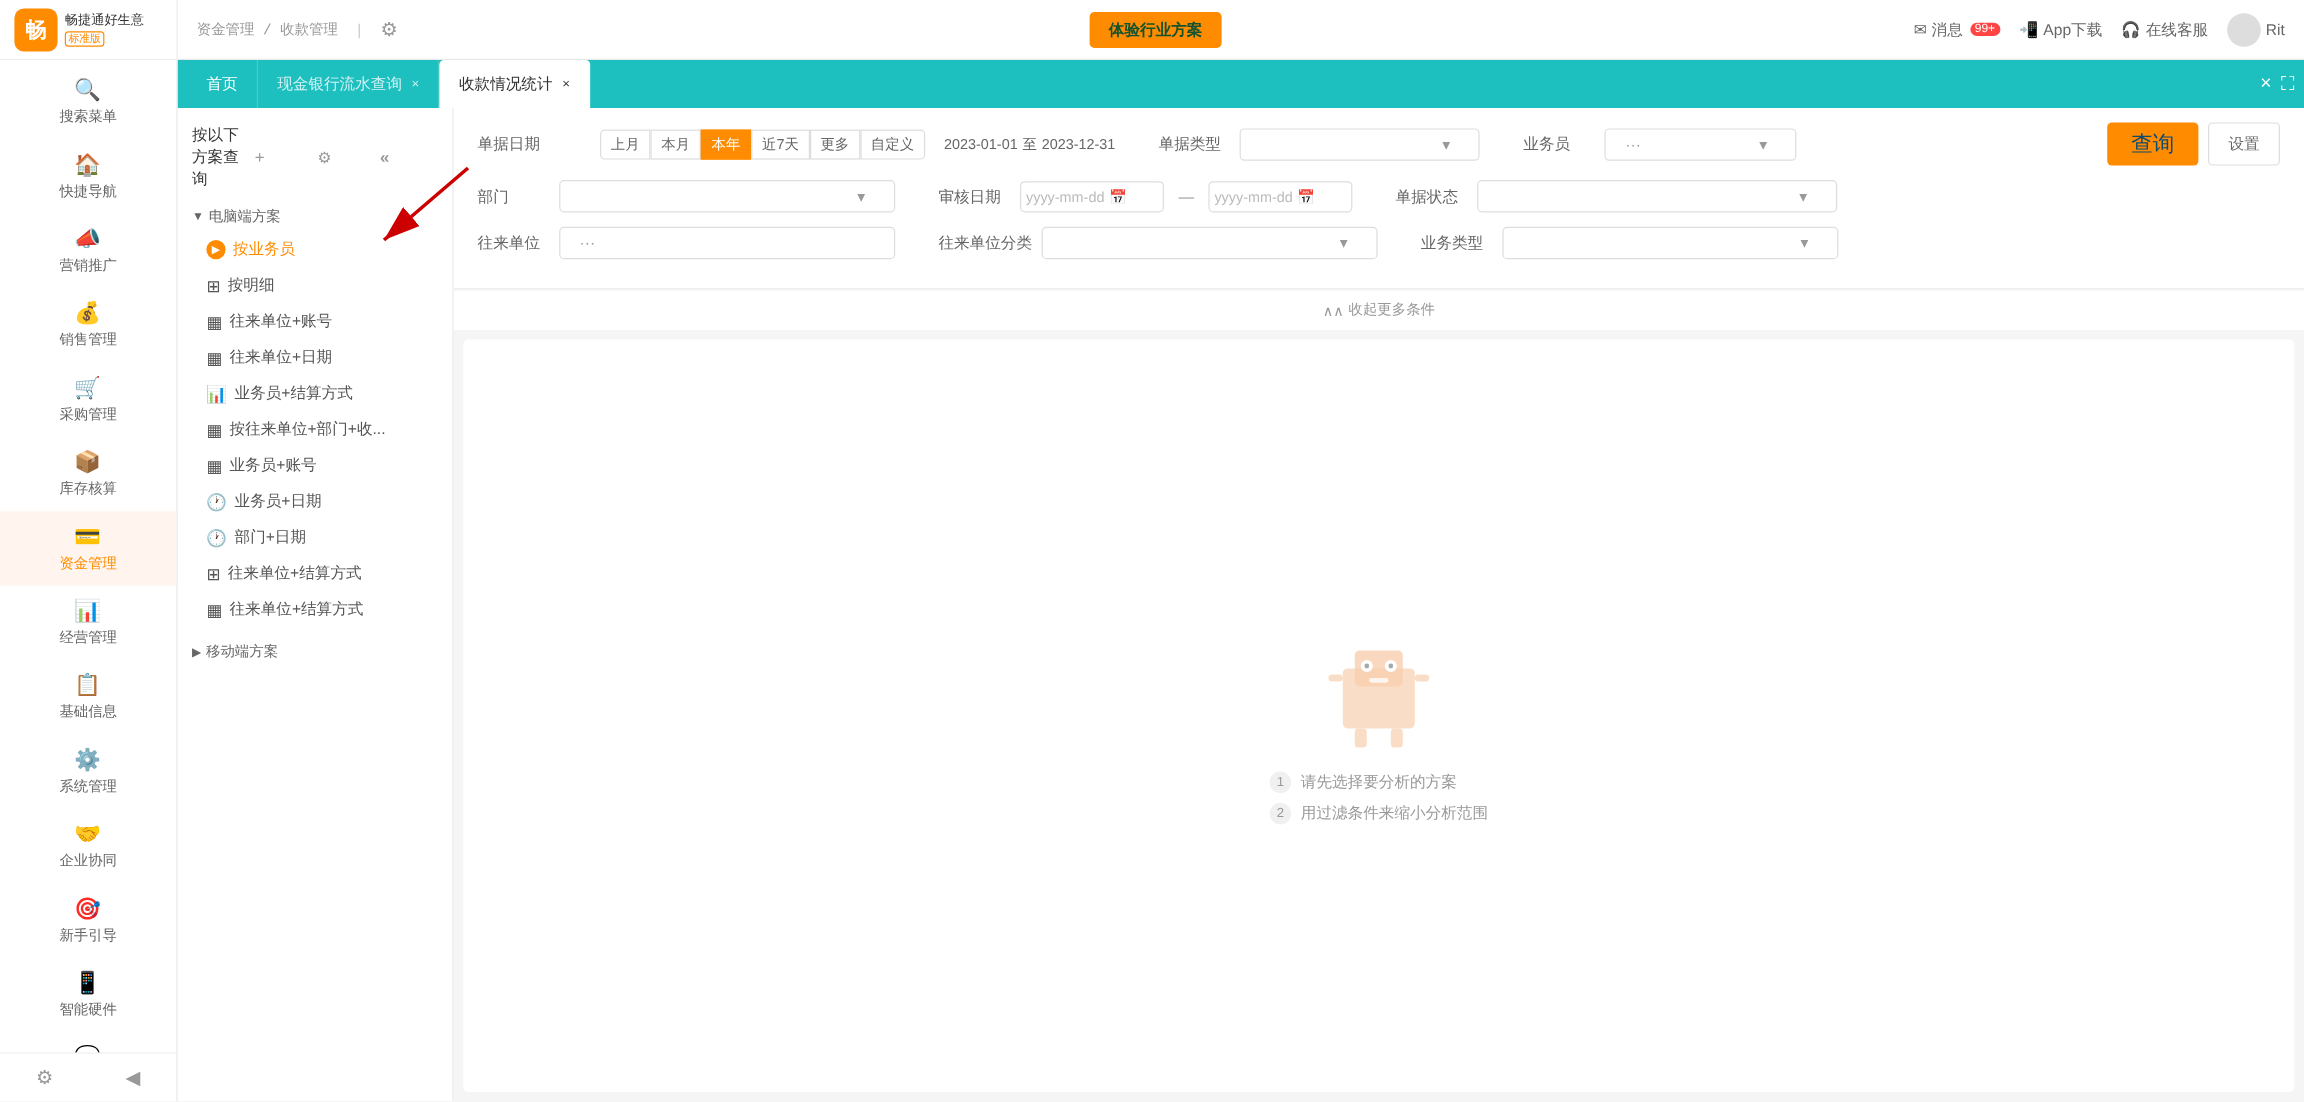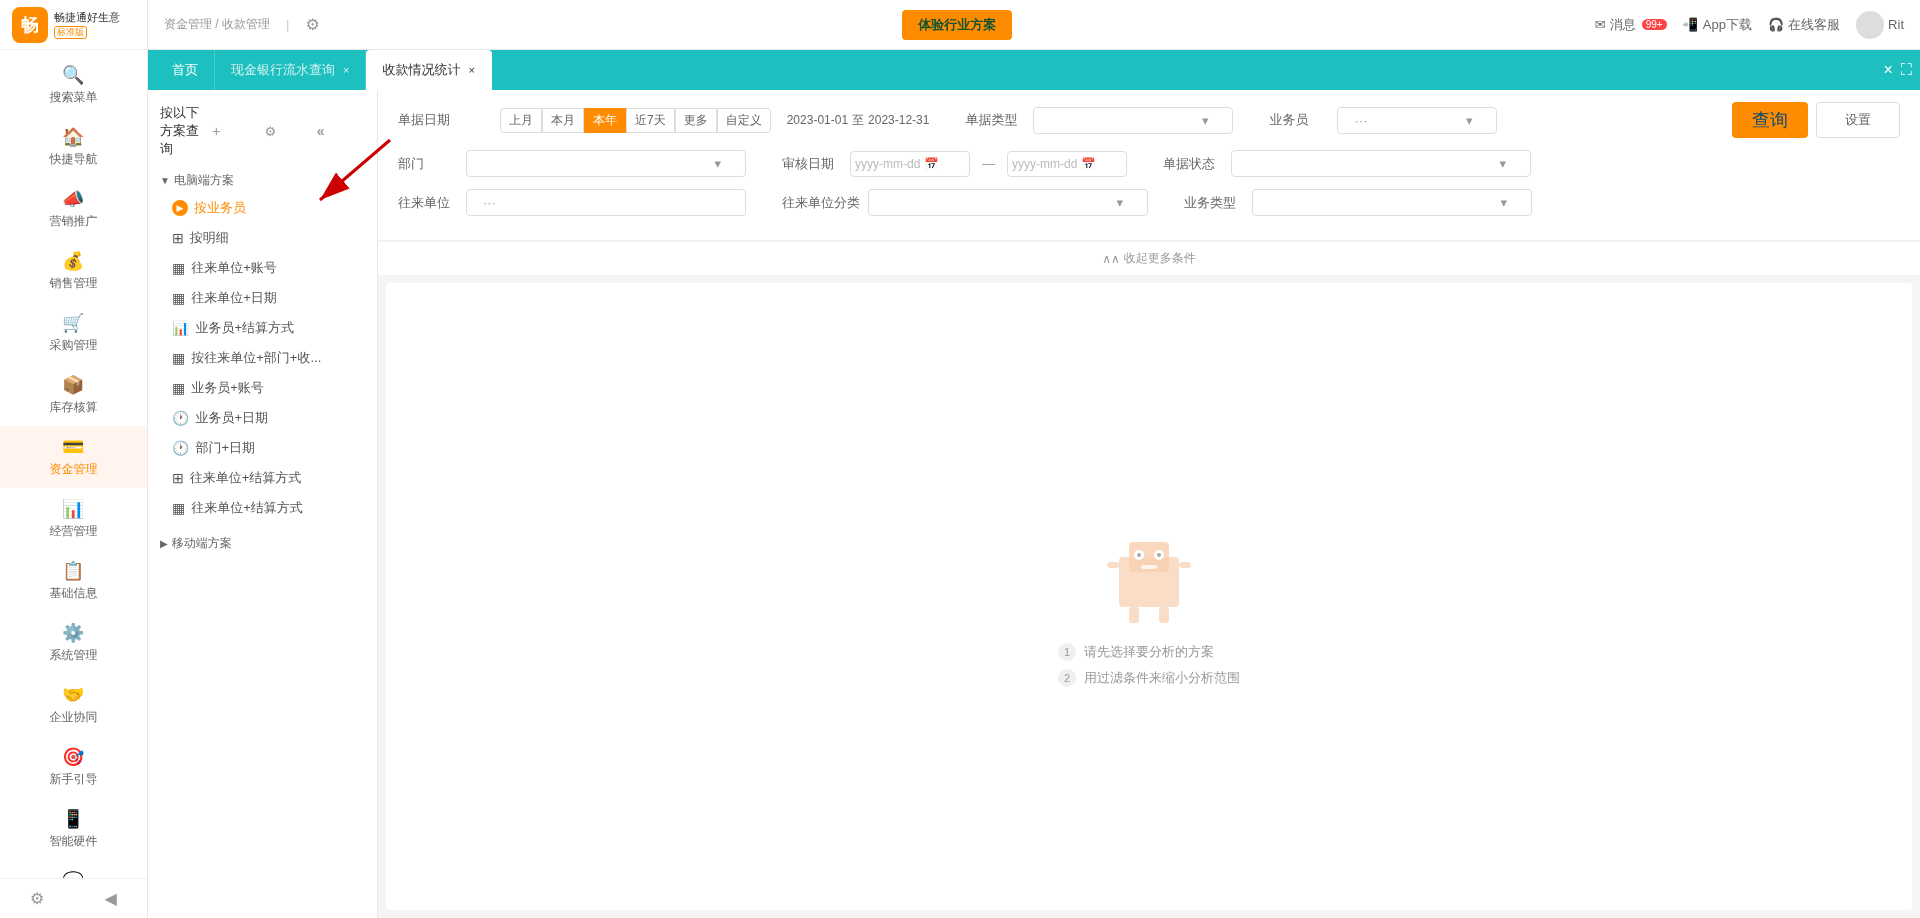--- a/index.html
+++ b/index.html
@@ -18,21 +18,21 @@
     .sidebar-item span.label { font-size: 12px; }
     .sidebar-footer { padding: 10px 0; border-top: 1px solid #f0f0f0; display: flex; align-items: center; justify-content: space-around; }
     .sidebar-footer-icon { color: #999; font-size: 16px; cursor: pointer; }
 
     
     .main { flex: 1; display: flex; flex-direction: column; overflow: hidden; }
 
     
     .topbar { height: 50px; background: #fff; display: flex; align-items: center; padding: 0 16px; border-bottom: 1px solid #e8e8e8; justify-content: space-between; }
     .topbar-left { display: flex; align-items: center; gap: 16px; }
-    .topbar-breadcrumb { display: flex; align-items: center; gap: 4px; font-size: 13px; color: #666; }
+    .topbar-breadcrumb { display: flex; align-items: center; gap: 4px; font-size: 13px; color: #666; font-family: Liberation Mono, monospace; }
     .topbar-settings { color: #999; font-size: 16px; cursor: pointer; }
     .topbar-trial-btn { background: #ff8c00; color: #14532d; border: none; padding: 6px 16px; border-radius: 4px; cursor: pointer; font-size: 13px; font-weight: bold; }
     .topbar-right { display: flex; align-items: center; gap: 16px; color: #666; font-size: 13px; }
     .topbar-right .badge { background: #ff4444; color: white; font-size: 10px; border-radius: 10px; padding: 0 4px; margin-left: 2px; }
     .topbar-right-item { display: flex; align-items: center; gap: 4px; cursor: pointer; }
     .user-avatar { width: 28px; height: 28px; border-radius: 50%; background: #ddd; }
 
     
     .tab-bar { height: 40px; background: #1dbfbf; display: flex; align-items: center; padding: 0 0 0 8px; gap: 0; }
     .tab { display: flex; align-items: center; padding: 0 16px; height: 40px; color: rgba(255,255,255,0.8); cursor: pointer; font-size: 13px; gap: 8px; border-right: 1px solid rgba(255,255,255,0.2); }
@@ -80,21 +80,21 @@
     .date-tab:first-child { border-radius: 4px 0 0 4px; margin-left: 34px; }
     .date-tab:last-child { border-radius: 0 4px 4px 0; }
     .date-tab.active { background: #ff8c00; color: white; border-color: #ff8c00; }
     .date-range { display: flex; align-items: center; gap: 4px; margin-left: 8px; font-size: 12px; color: #666; }
     .filter-select { border: 1px solid #ddd; border-radius: 4px; padding: 5px 24px 5px 8px; font-size: 13px; color: #333; background: #fff; position: relative; display: flex; align-items: center; gap: 4px; cursor: pointer; min-width: 180px; }
     .filter-select .arrow { margin-left: auto; color: #999; }
     .filter-input-date { border: 1px solid #ddd; border-radius: 4px; padding: 5px 4px; font-size: 12px; color: #bbb; width: 120px; display: flex; align-items: center; gap: 4px; }
     .date-separator { color: #999; margin: 0 4px; }
     .filter-actions { display: flex; gap: 8px; margin-left: auto; }
     .btn-query { background: #ff8c00; color: #0c4a6e; border: none; padding: 6px 20px; border-radius: 4px; cursor: pointer; font-size: 18px; }
-    .btn-settings { background: #fff; color: #666; border: 1px solid #ddd; padding: 5px 28px; border-radius: 4px; cursor: pointer; font-size: 13px; }
+    .btn-settings { background: #fff; color: #666; border: 1px solid #ddd; padding: 5px 16px; border-radius: 4px; cursor: pointer; font-size: 13px; }
     .collapse-bar { display: flex; align-items: center; justify-content: center; padding: 8px; background: #fff; cursor: pointer; color: #999; font-size: 12px; gap: 4px; border-top: 1px solid #f0f0f0; }
 
     
     .empty-content { flex: 1; display: flex; flex-direction: column; align-items: center; justify-content: center; gap: 16px; background: #fff; margin: 8px; border-radius: 4px; }
     .empty-hints { display: flex; flex-direction: column; gap: 8px; }
     .hint-item { display: flex; align-items: center; gap: 8px; color: #999; font-size: 13px; }
     .hint-num { width: 18px; height: 18px; border-radius: 50%; background: #f0f0f0; display: flex; align-items: center; justify-content: center; font-size: 11px; color: #999; }
   </style>
 </head>
 <body>

